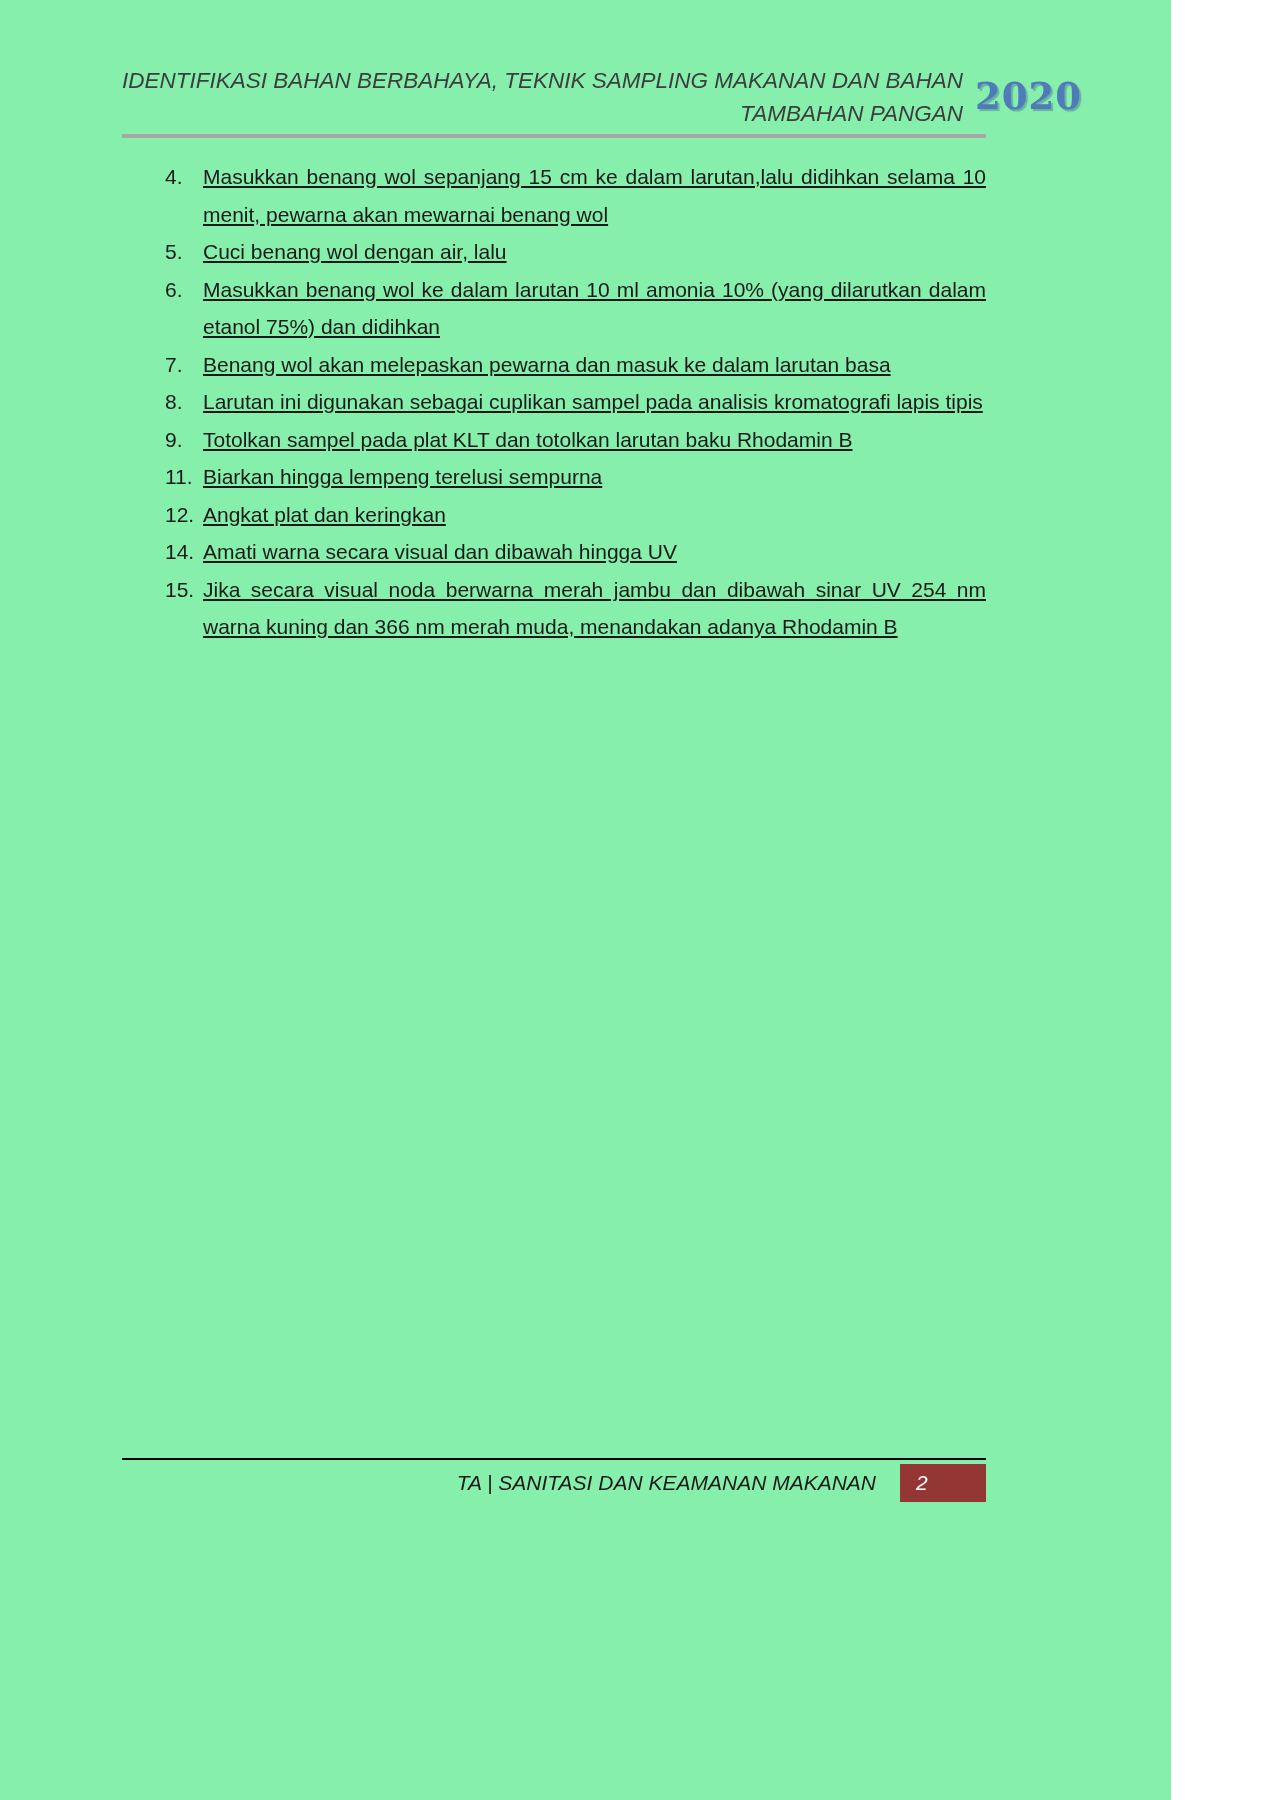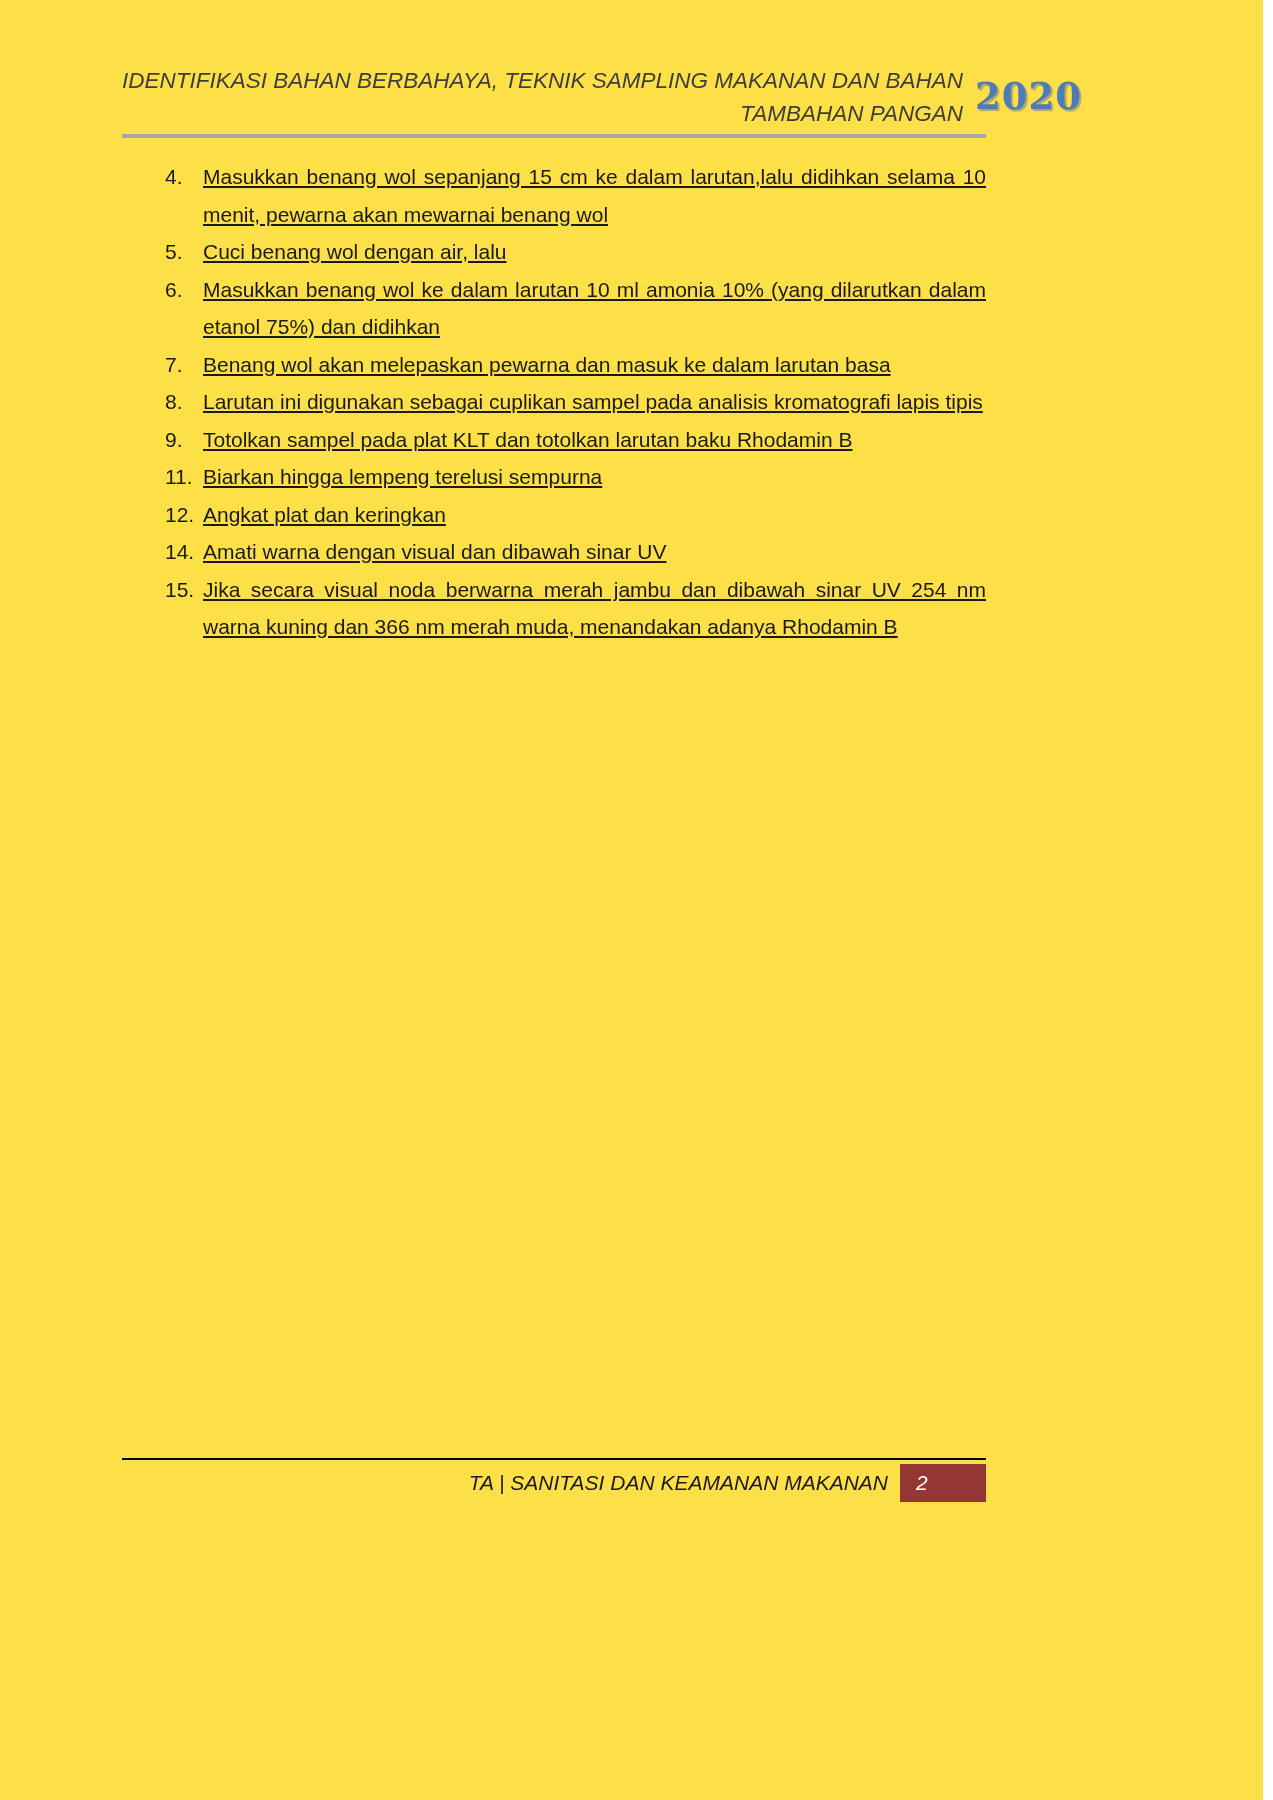--- a/index.html
+++ b/index.html
@@ -1,21 +1,21 @@
 <!DOCTYPE html>
 <html><head>
 <meta charset="utf-8">
 <style>
   * { box-sizing: border-box; }
   html, body { margin: 0; padding: 0; background: #ffffff; }
   .page {
     position: relative;
-    width: 1263px;
+    width: 1171px;
     height: 1800px;
-    background: #fde047;
+    background: #86efac;
     font-family: "Liberation Sans", sans-serif;
     overflow: hidden;
   }
 
   
   .header {
     position: absolute;
     top: 60px;
     left: 122px;
     width: 864px;
@@ -96,21 +96,21 @@
   .footer-row {
     display: flex;
     justify-content: flex-end;
     align-items: center;
     margin-top: 4px;
   }
   .footer-label {
     font-style: italic;
     font-size: 21px;
     color: #1a1a1a;
-    margin-right: 12px;
+    margin-right: 24px;
   }
   .page-box {
     width: 86px;
     height: 38px;
     background: #943634;
     color: #ffffff;
     font-style: italic;
     font-size: 21px;
     display: flex;
     align-items: center;
@@ -161,21 +161,21 @@
     <div class="li">
       <span class="num">11.</span>
       <span class="txt">Biarkan hingga lempeng terelusi sempurna</span>
     </div>
     <div class="li">
       <span class="num">12.</span>
       <span class="txt">Angkat plat dan keringkan</span>
     </div>
     <div class="li">
       <span class="num">14.</span>
-      <span class="txt">Amati warna dengan visual dan dibawah sinar UV</span>
+      <span class="txt">Amati warna secara visual dan dibawah hingga UV</span>
     </div>
     <div class="li">
       <span class="num">15.</span>
       <span class="txt">Jika secara visual noda berwarna merah jambu dan dibawah sinar UV  254 nm warna kuning dan 366 nm merah muda, menandakan adanya Rhodamin B</span>
     </div>
   </div>
 
   <div class="footer">
     <div class="footer-rule"></div>
     <div class="footer-row">

